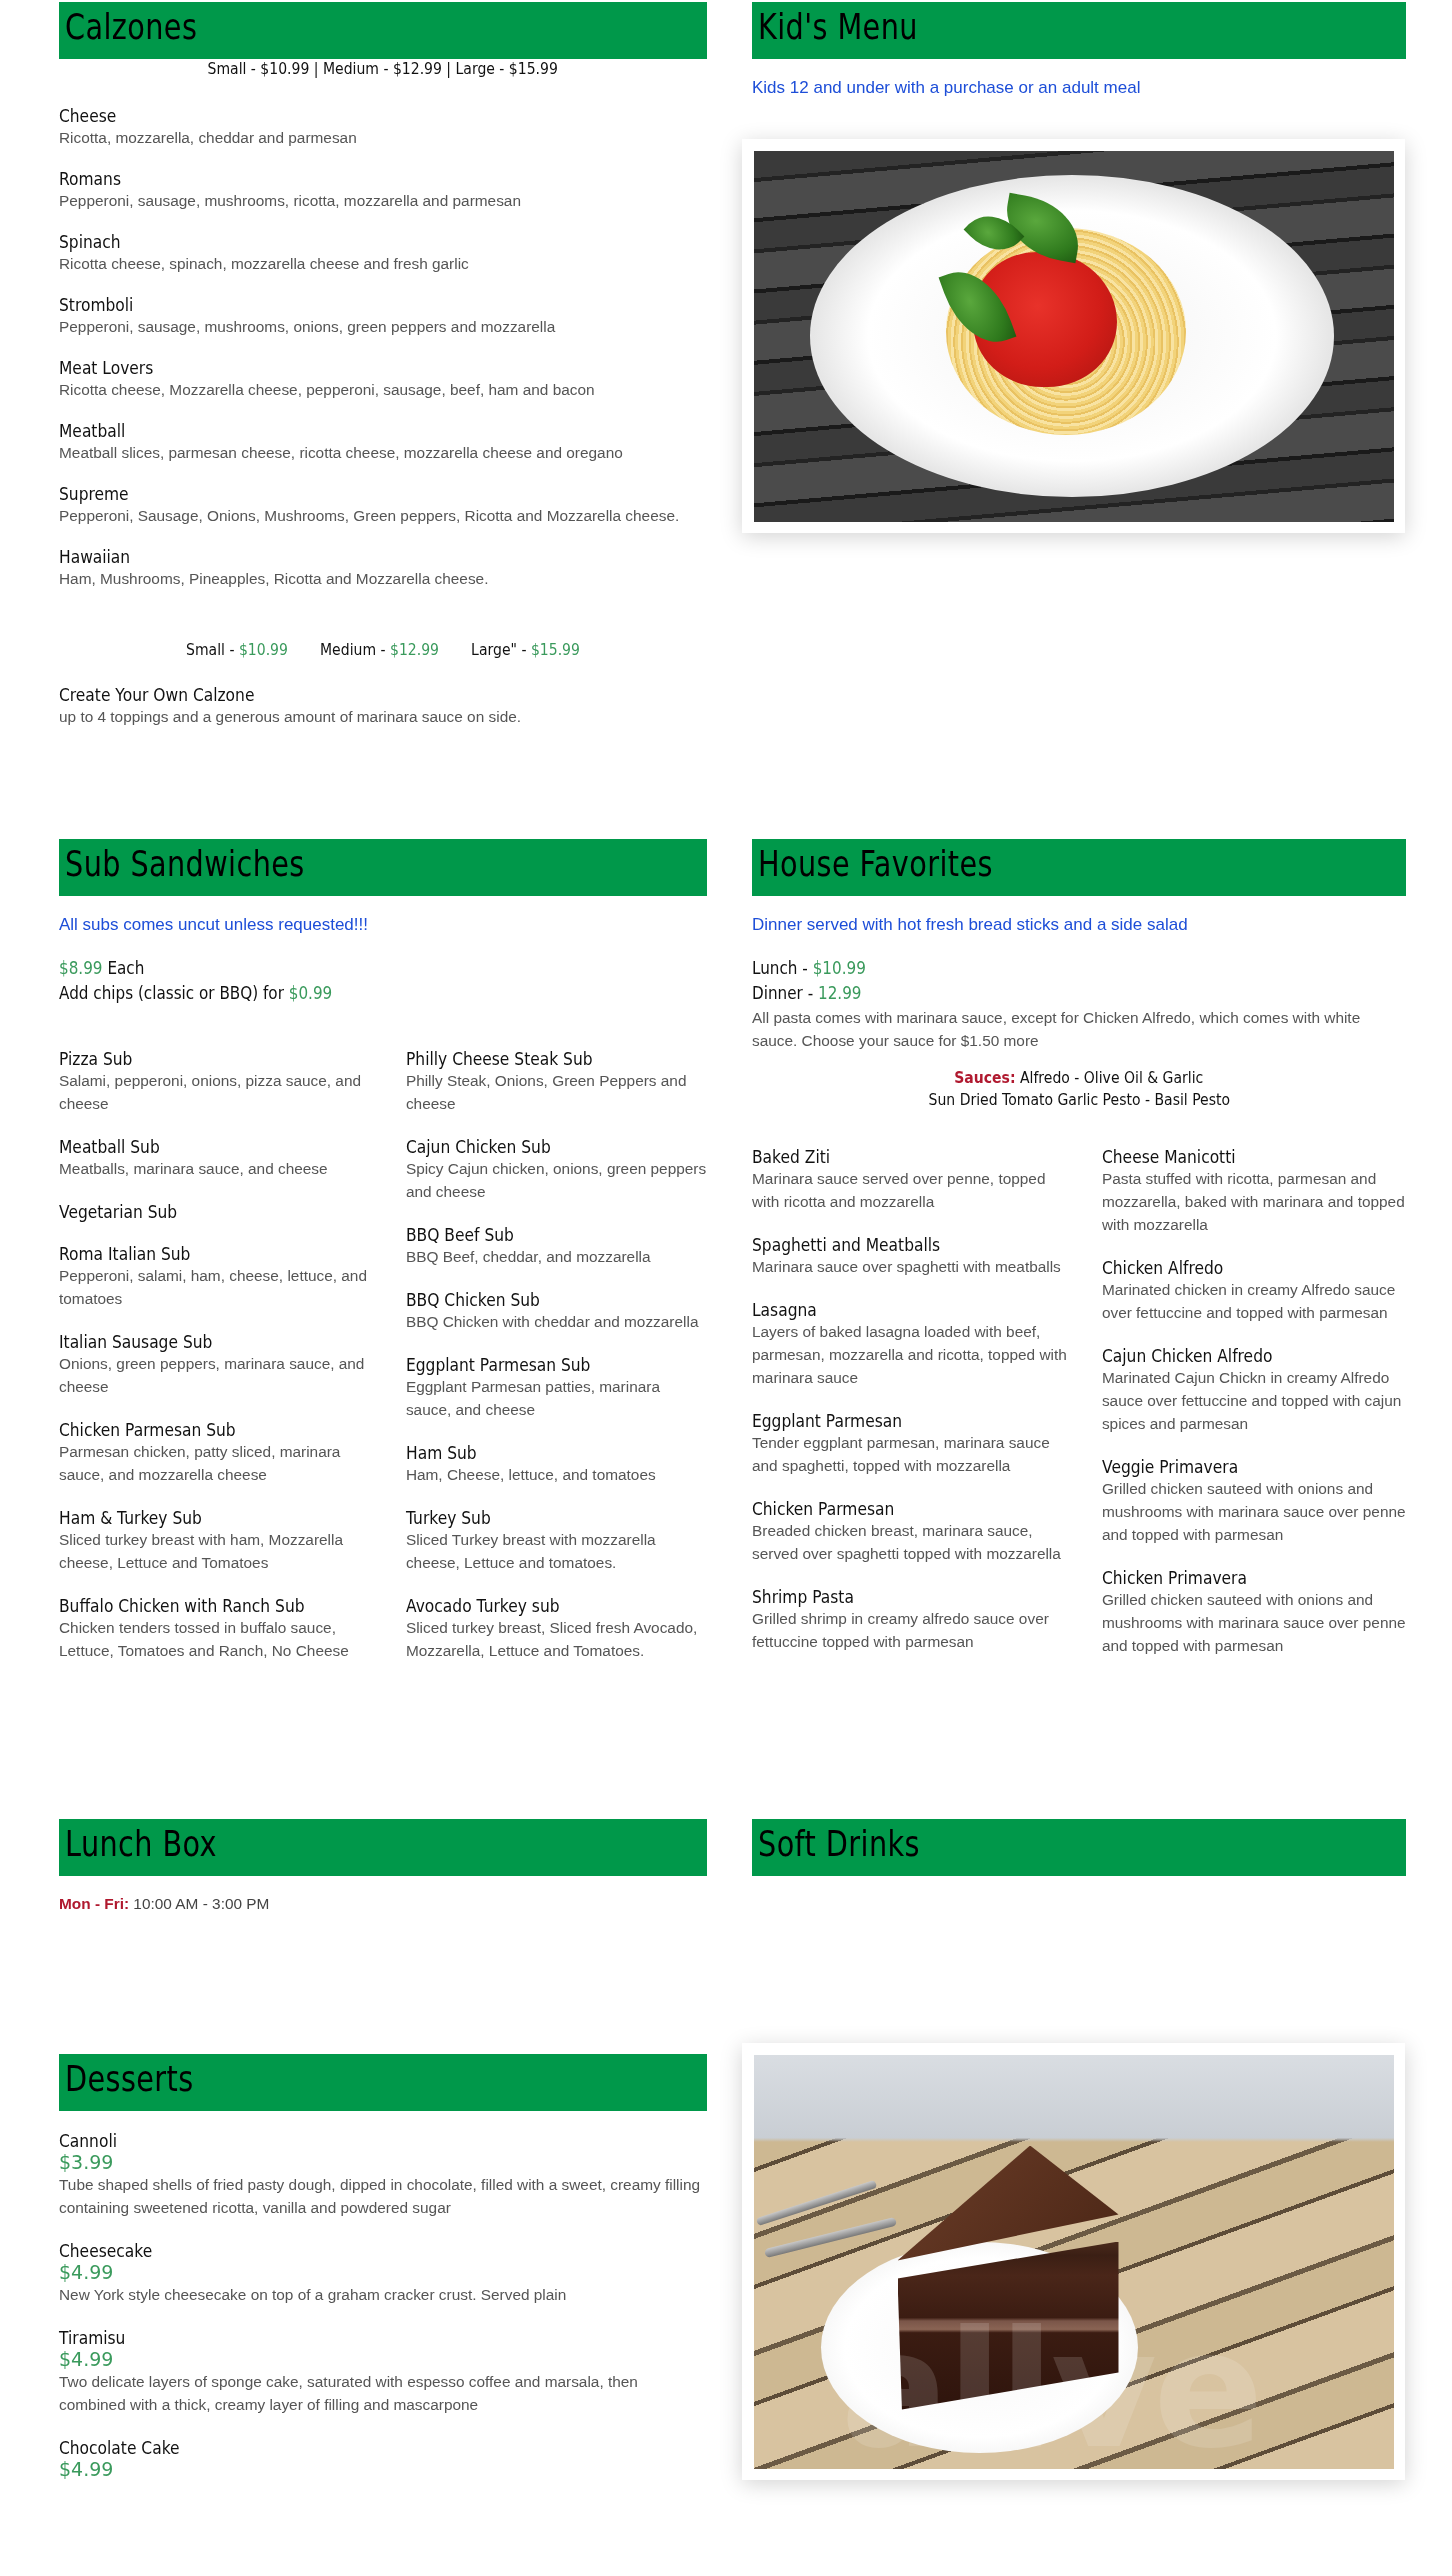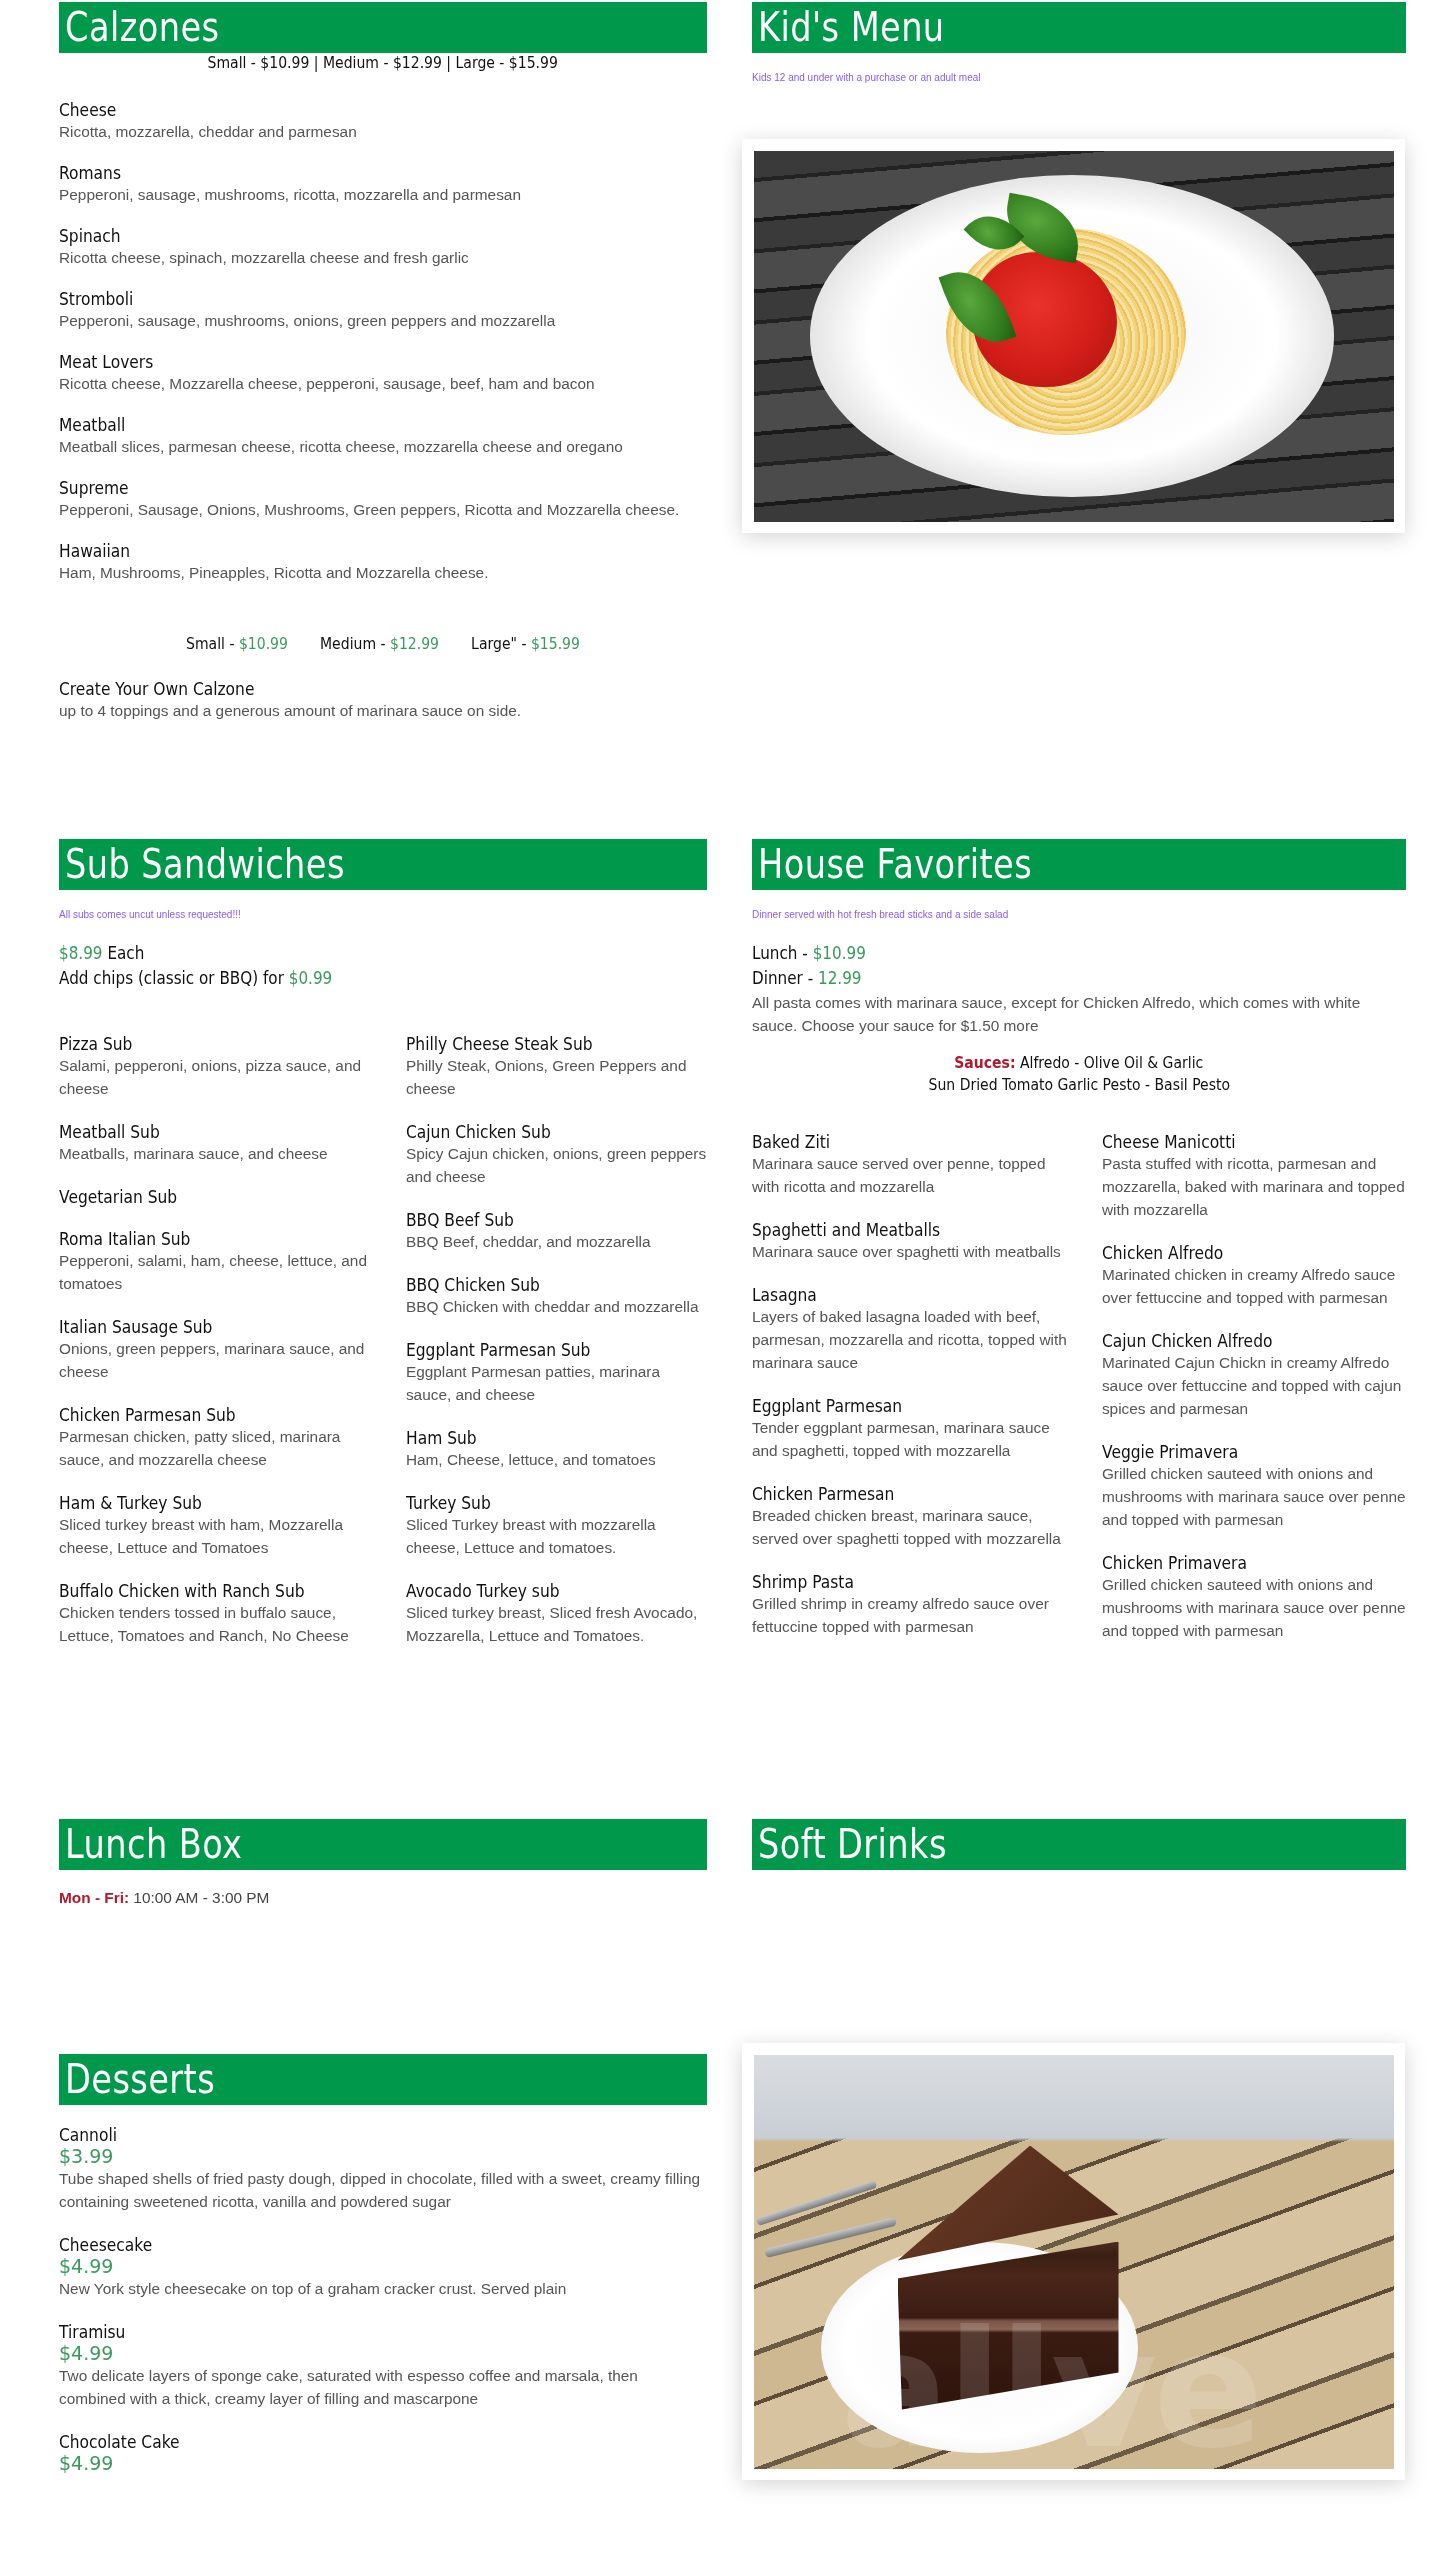--- a/index.html
+++ b/index.html
@@ -11,35 +11,35 @@
     overflow: hidden;
     font-family: "Liberation Sans", sans-serif;
     color: #111;
   }
   .col { position: absolute; }
   .col-left { left: 59px; width: 648px; }
   .col-right { left: 752px; width: 654px; }
 
   .section-header {
     background: #00984a;
-    color: #ffffff;
-    height: 51px;
+    color: #000000;
+    height: 57px;
     padding-left: 5.8px;
     font-family: "DejaVu Sans", sans-serif;
-    font-size: 41px;
+    font-size: 35px;
     font-weight: normal;
     line-height: 51px;
     letter-spacing: 0.5px;
     transform-origin: left;
   }
   .section-header span { display: inline-block; transform: scaleX(0.82); transform-origin: left; }
 
   .note {
-    font-size: 10px;
-    color: #8b5cf6;
+    font-size: 17px;
+    color: #1d4ed8;
   }
   .item-name {
     font-family: "DejaVu Sans", sans-serif;
     font-size: 18px;
     color: #111;
     display: inline-block;
     transform: scaleX(0.86);
     transform-origin: left;
     white-space: nowrap;
   }

